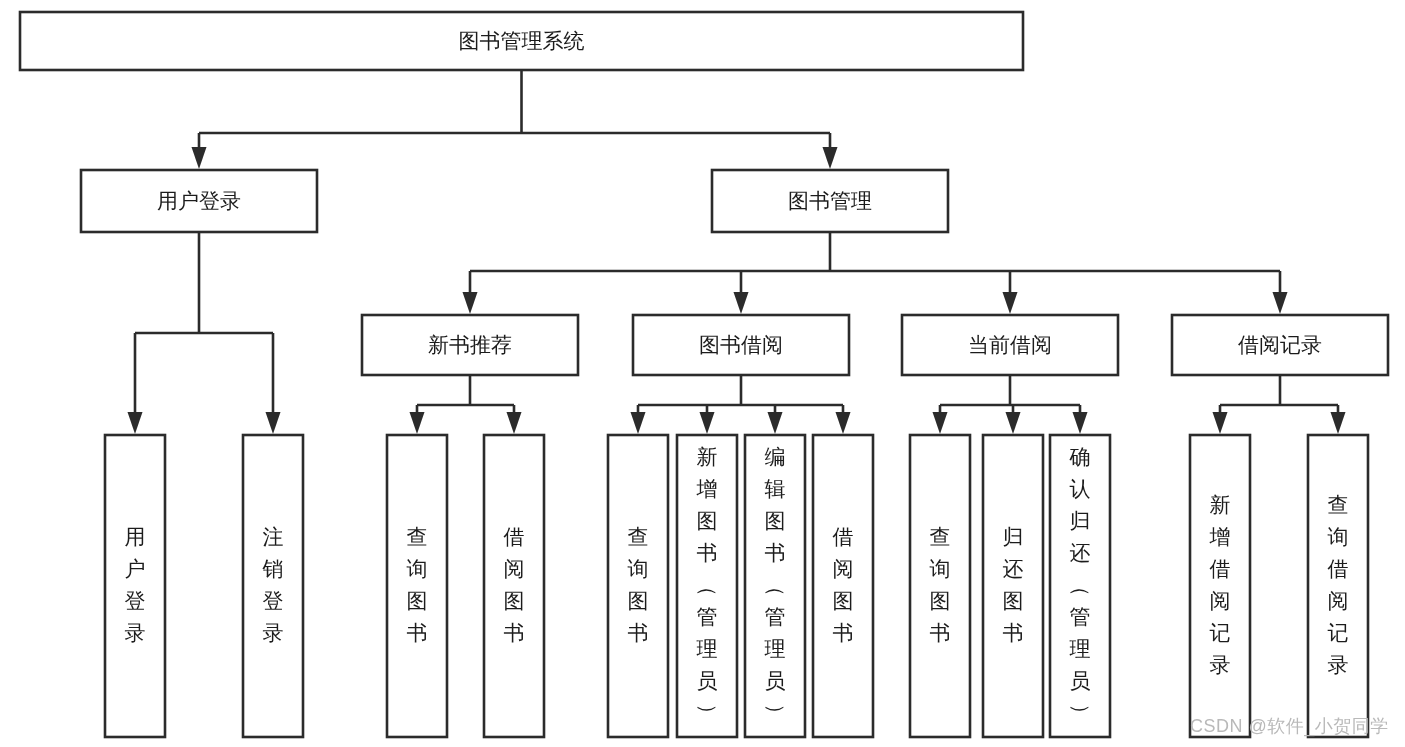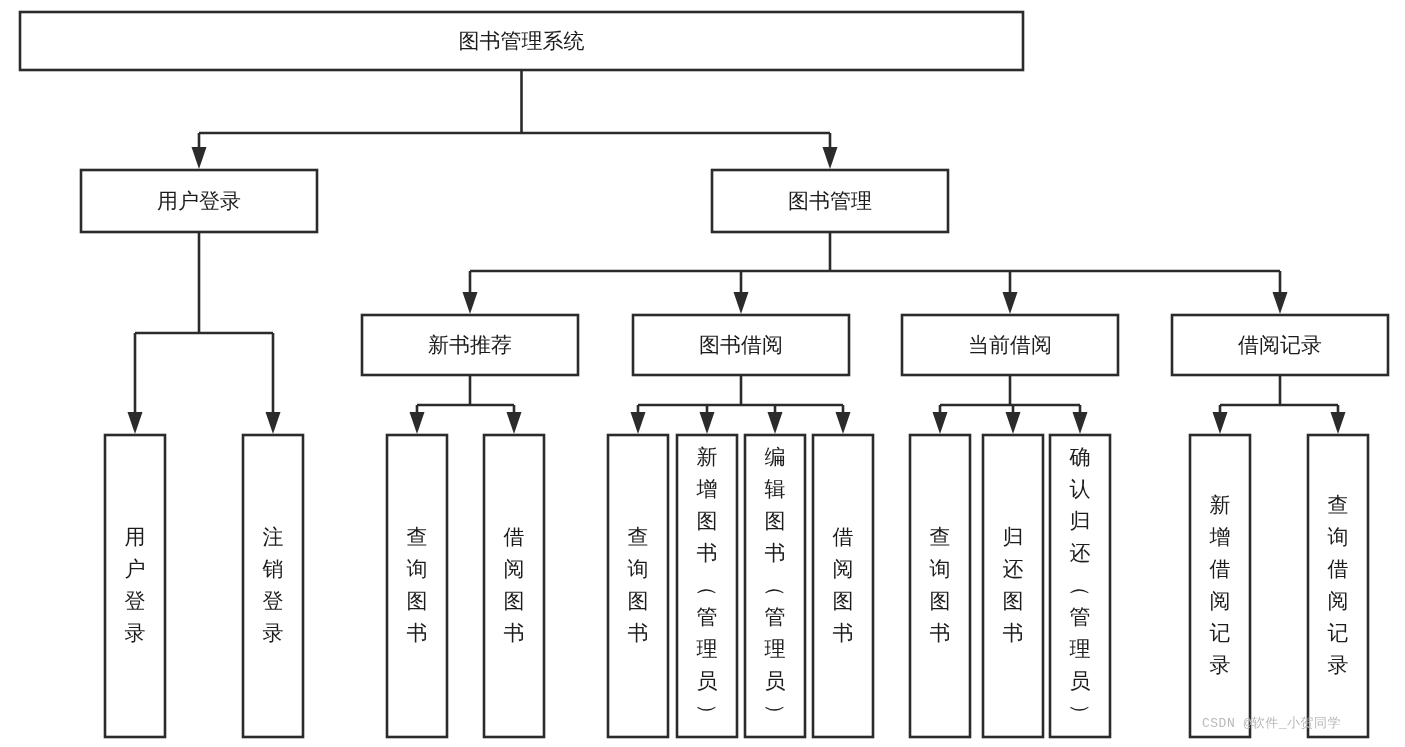--- a/index.html
+++ b/index.html
@@ -53,27 +53,26 @@
   }
   .node-label-v-char {
     font-family: "Liberation Sans", "DejaVu Sans", sans-serif;
     font-size: 21px;
     fill: #1c1c1c;
     text-anchor: middle;
     dominant-baseline: middle;
   }
   .watermark-text {
     position: absolute;
-    font-family: Liberation Mono, monospace;
-    font-size: 13px;
+    font-family: Liberation Sans, sans-serif;
+    font-size: 18px;
     color: #b9b9b9;
     white-space: nowrap;
     letter-spacing: 0.5px;
     user-select: none;
-    padding-left: 12px;
   }
 </style>
 </head>
 <body>
 
 <div id="diagram-root">
   <svg class="diagram-canvas" viewBox="0 0 1405 747">
     <g id="edge-layer">
         <g>
           <path d="M 521.5 70 L 521.5 133" class="connector"></path>

